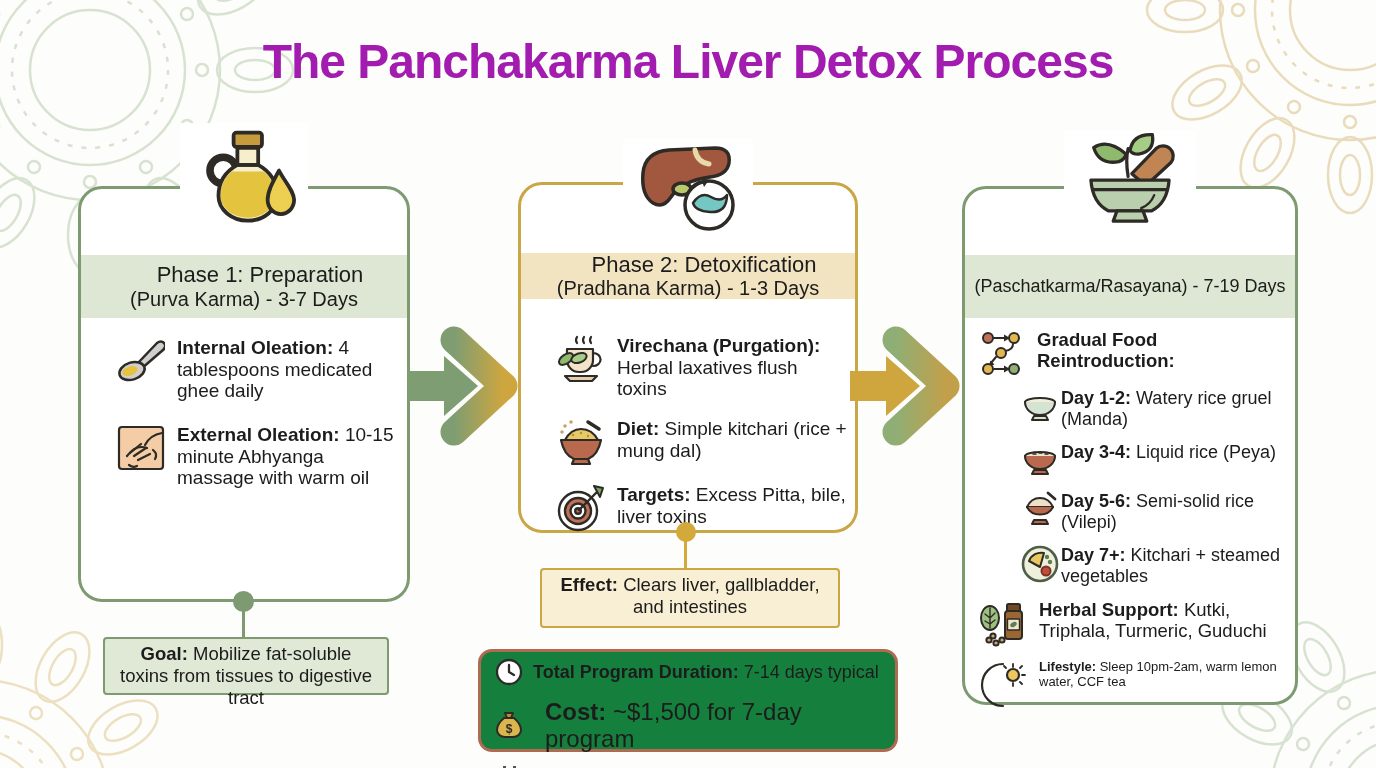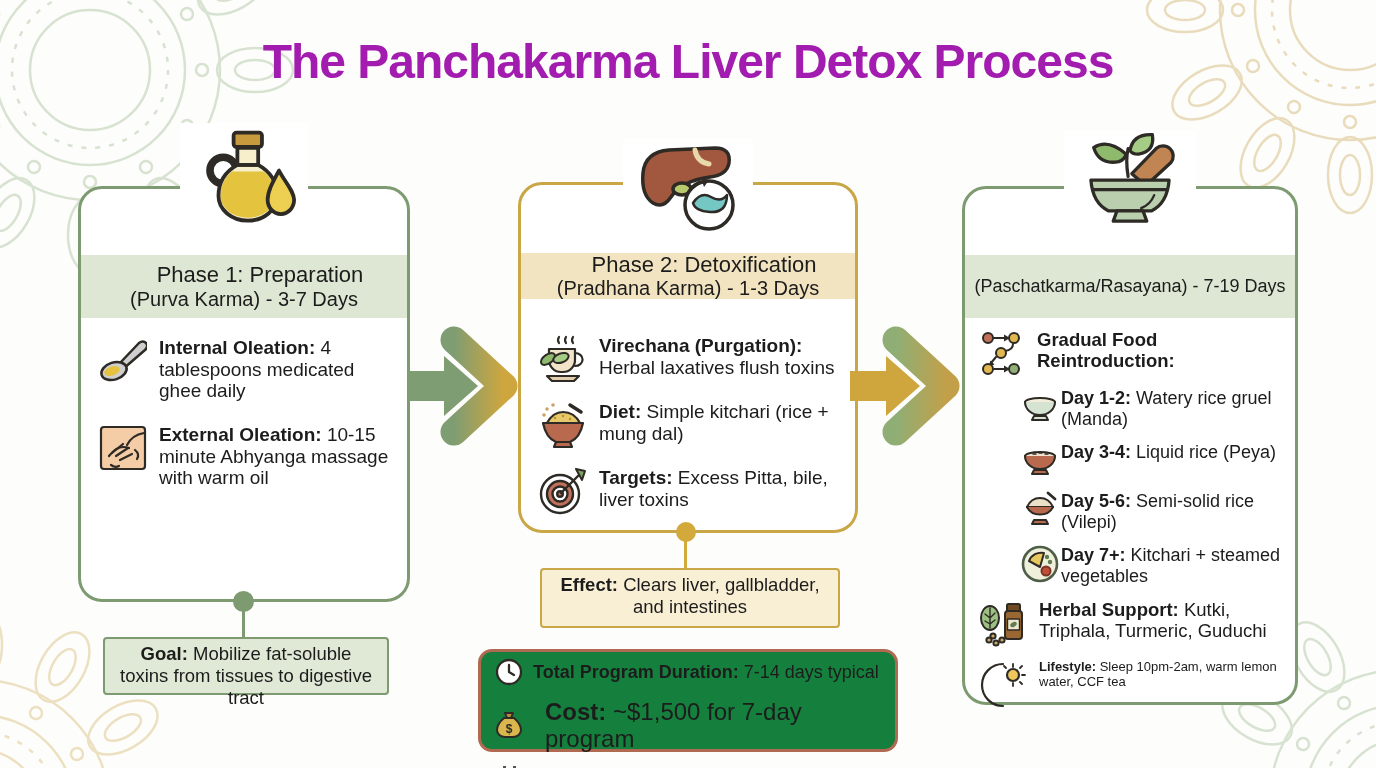--- a/index.html
+++ b/index.html
@@ -12,21 +12,21 @@
   .phase.green{border:3.5px solid #7d9a71;}
   .phase.gold{border:3.5px solid #c9a646;}
   .phase-icon{position:absolute;left:50%;transform:translateX(-50%);background:#ffffff;
               padding:0 12px;z-index:2;line-height:0;}
   .band{position:absolute;left:0;right:0;display:flex;flex-direction:column;justify-content:center;
         text-align:center;}
   .band.green-band{background:#dde7d3;}
   .band.gold-band{background:#f2e3c1;}
   .band-title{font-size:22px;font-weight:normal;line-height:1.15;margin-left:32px;}
   .band-sub{font-size:20px;line-height:1.15;}
-  .items{position:absolute;left:18px;right:8px;display:flex;flex-direction:column;}
+  .items{position:absolute;left:36px;right:8px;display:flex;flex-direction:column;}
   .item{display:flex;gap:12px;align-items:flex-start;}
   .item-icon{flex:0 0 auto;line-height:0;}
   .item-text{margin:0;font-size:19px;line-height:1.14;}
   .sub-item{display:flex;gap:2px;align-items:flex-start;margin-left:42px;}
   .sub-item .item-text{font-size:18px;}
   .note-box{position:absolute;box-sizing:border-box;border-radius:4px;display:flex;align-items:flex-start;
             justify-content:center;text-align:center;padding:4px 10px;}
   .note-box.green{background:#dfe9d5;border:2.5px solid #7d9a71;}
   .note-box.gold{background:#f8efd4;border:2.5px solid #c9a646;}
   .note-text{font-size:18.5px;line-height:1.2;}

